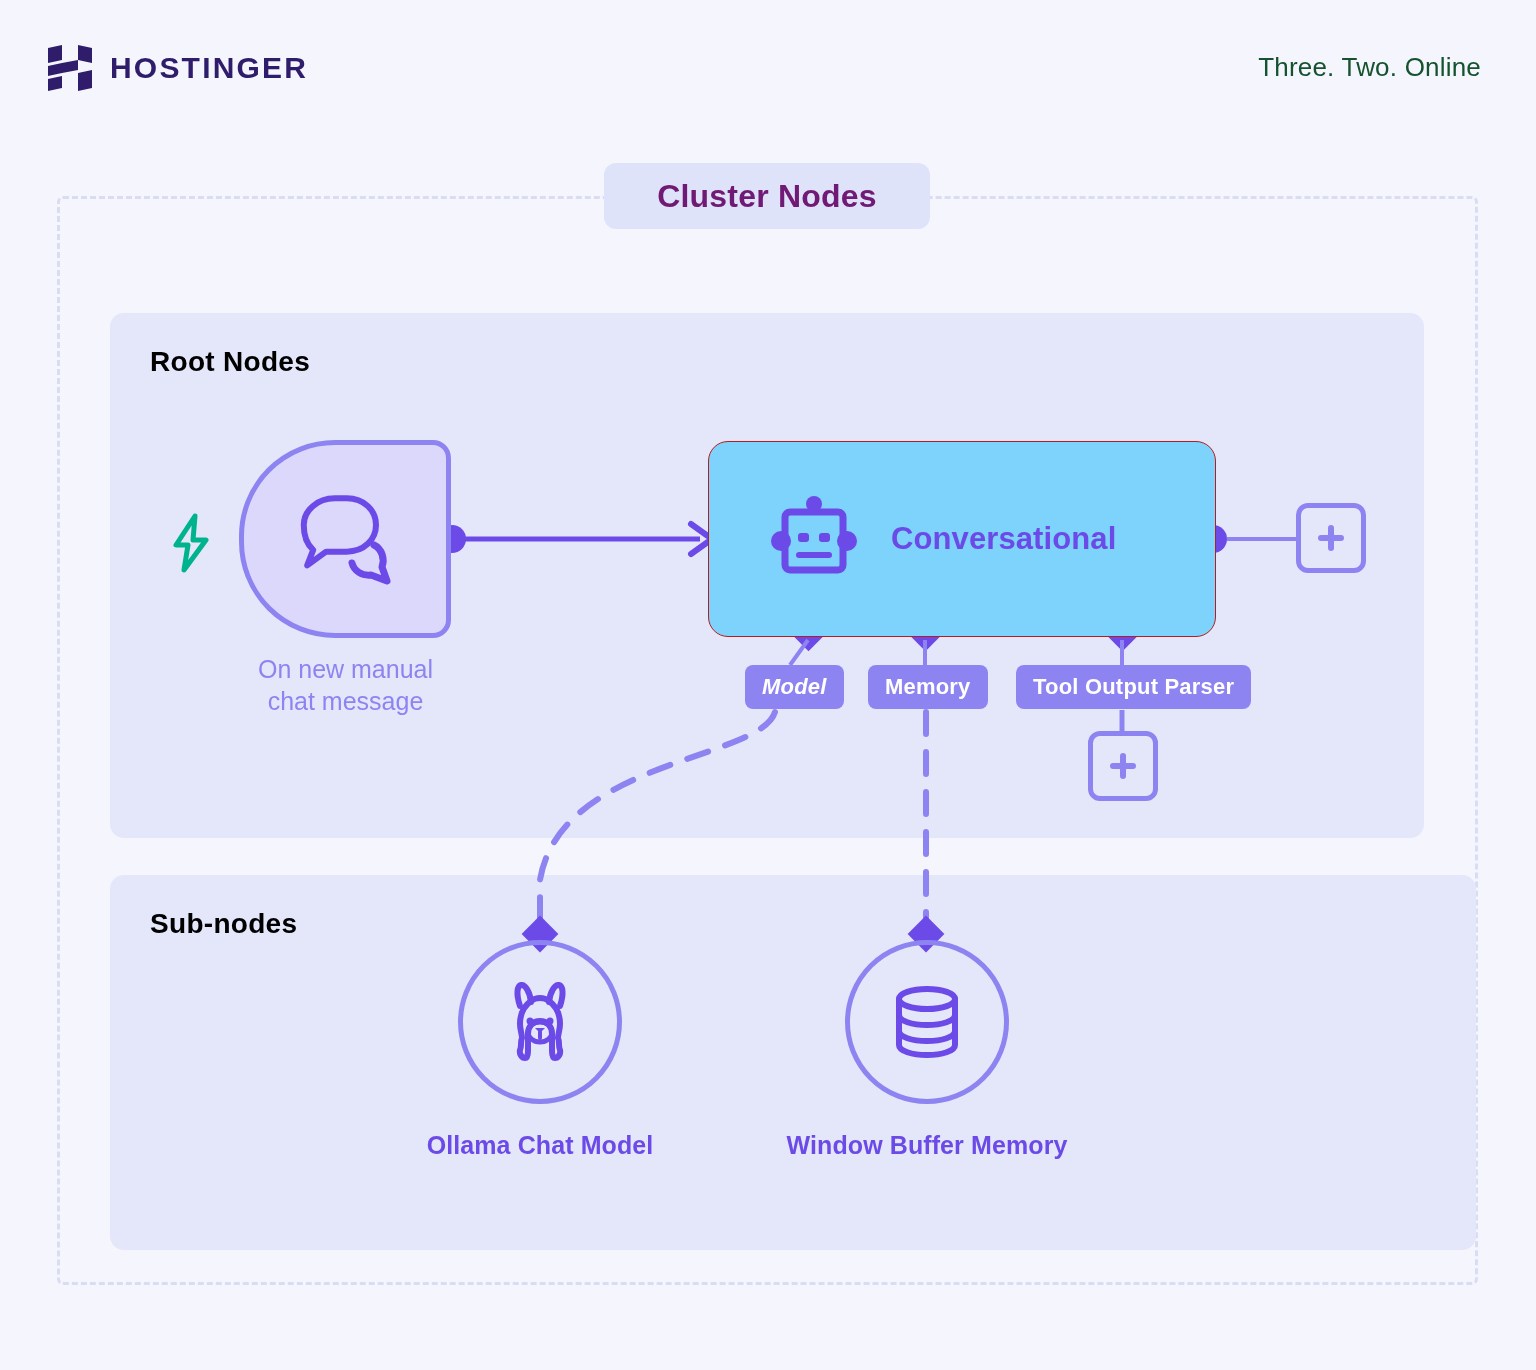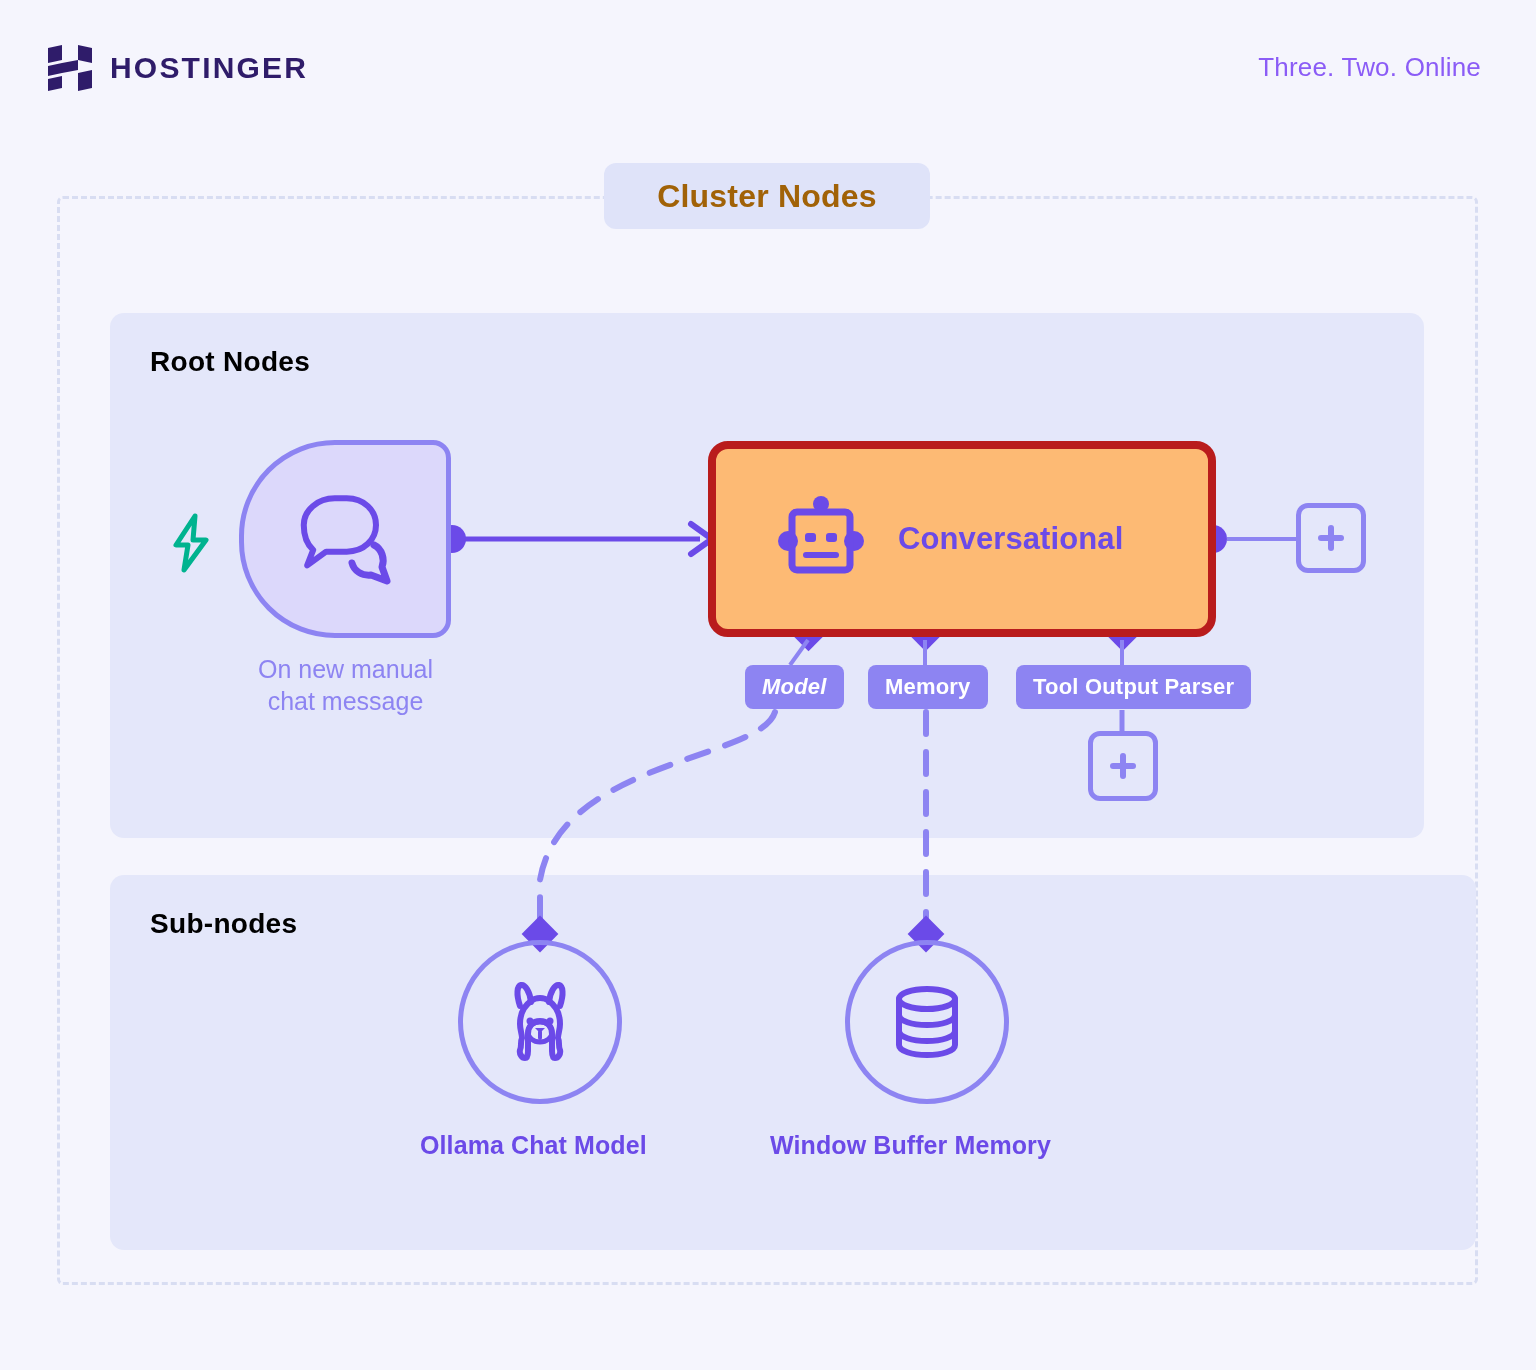--- a/index.html
+++ b/index.html
@@ -35,21 +35,21 @@
     font-weight: bold;
     letter-spacing: 2.2px;
     color: #2f1c6a;
     line-height: 1;
   }
   .tagline {
     position: absolute;
     right: 55px;
     top: 52px;
     font-size: 26px;
-    color: #8b5cf6;
+    color: #14532d;
     letter-spacing: 0.2px;
     font-weight: 500;
   }
 
   
   .cluster {
     position: absolute;
     left: 57px;
     top: 196px;
     width: 1421px;
@@ -64,21 +64,21 @@
     top: 163px;
     width: 326px;
     height: 66px;
     background: #dfe3f9;
     border-radius: 12px;
     display: flex;
     align-items: center;
     justify-content: center;
     font-size: 32px;
     font-weight: bold;
-    color: #a16207;
+    color: #701a75;
     letter-spacing: 0.2px;
   }
 
   
   .panel {
     position: absolute;
     background: #e4e7fa;
     border-radius: 14px;
   }
   .panel-root { left: 110px; top: 313px; width: 1314px; height: 525px; }
@@ -136,22 +136,22 @@
     color: #8d84f2;
   }
 
   
   .agent {
     position: absolute;
     left: 708px;
     top: 441px;
     width: 508px;
     height: 196px;
-    background: #fdba74;
-    border: 8px solid #b91c1c;
+    background: #7dd3fc;
+    border: 1px solid #b91c1c;
     border-radius: 20px;
     box-sizing: border-box;
     display: flex;
     align-items: center;
     padding-left: 62px;
     gap: 34px;
   }
   .agent-title {
     font-size: 31px;
     font-weight: bold;
@@ -212,21 +212,21 @@
     border-radius: 50%;
     box-sizing: border-box;
     display: flex;
     align-items: center;
     justify-content: center;
   }
   .subnode-ollama { left: 458px; top: 940px; }
   .subnode-memory { left: 845px; top: 940px; }
   .subnode-caption {
     position: absolute;
-    text-align: left;
+    text-align: center;
     font-size: 25px;
     font-weight: bold;
     color: #6b4ae8;
     letter-spacing: 0.1px;
     white-space: nowrap;
   }
   .cap-ollama { left: 420px; top: 1131px; width: 240px; }
   .cap-memory { left: 770px; top: 1131px; width: 314px; }
 </style>
 </head>

